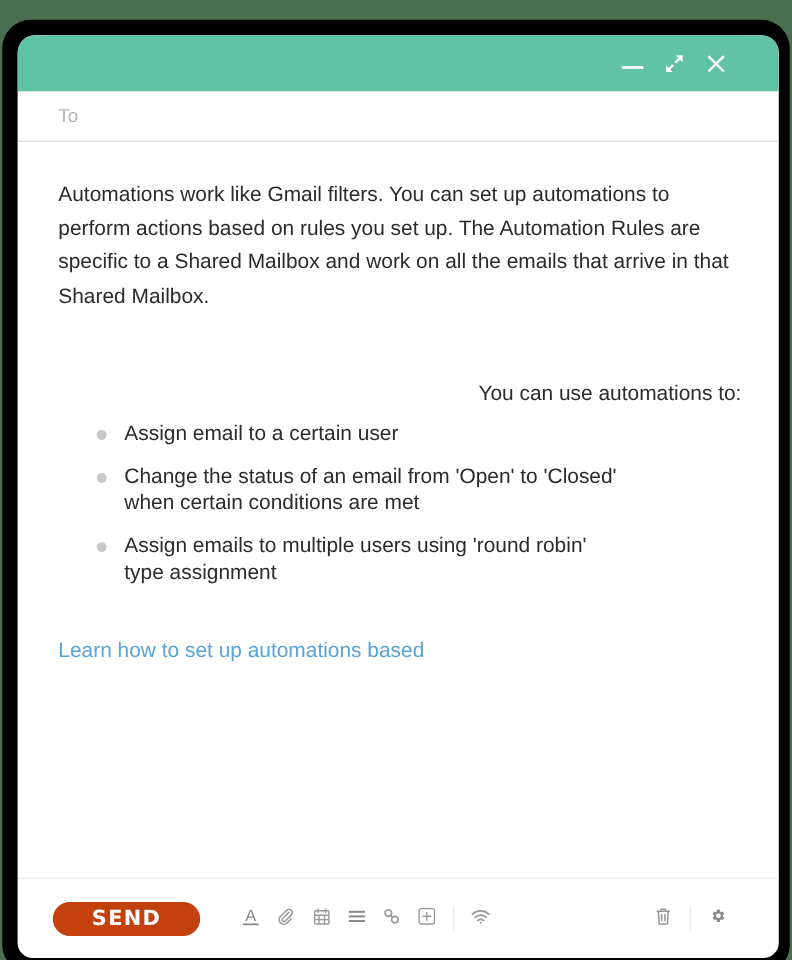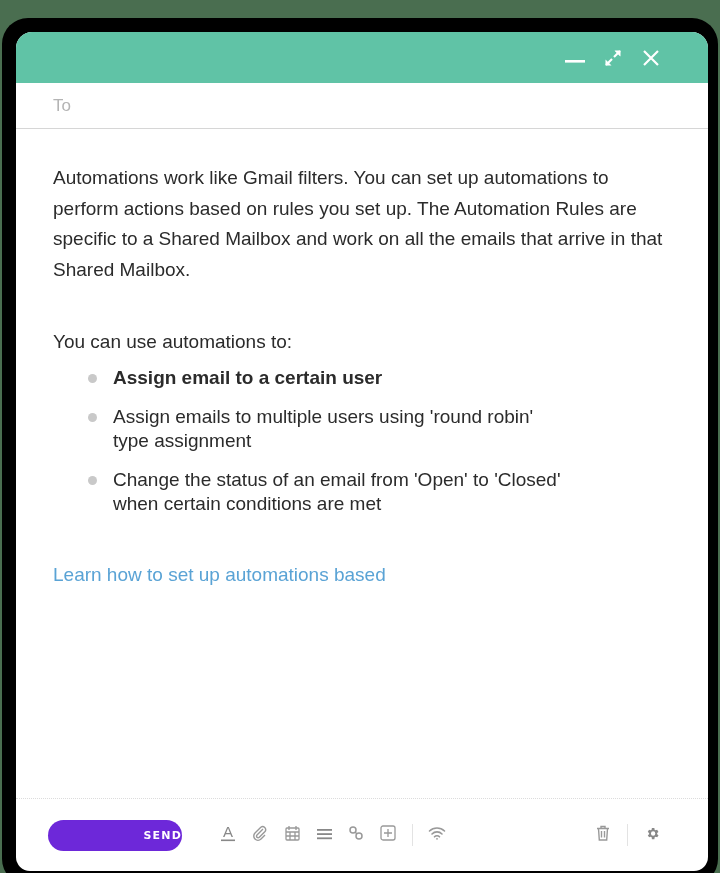--- a/index.html
+++ b/index.html
@@ -55,33 +55,33 @@
     }
     .field input::placeholder { color: #b4b4b4; }
     .body {
       padding: 34px 34px 0 37px;
       color: #2b2b2b;
       font-size: 19px;
       line-height: 30.5px;
       height: 623px;
     }
     .body p { margin: 0; }
-    .body .p2 { margin-top: 42px; }
+    .body .p2 { margin-top: 59px; text-align: right; }
     .body ul {
       list-style: none;
       margin-top: 8px;
       padding-left: 36px;
     }
     .body li {
       position: relative;
       padding-left: 24px;
       line-height: 24px;
       margin-top: 15px;
     }
-    .body li:first-child { margin-top: 0; font-weight: bold; }
+    .body li:first-child { margin-top: 0; }
     .body li .bullet {
       position: absolute;
       left: -1px; top: 8px;
       width: 9px; height: 9px;
       border-radius: 50%;
       background: #c9c9c9;
     }
     .link {
       display: inline-block;
       margin-top: 44px;
@@ -93,30 +93,29 @@
     .footer {
       position: absolute;
       left: 0; right: 0; bottom: 0;
       height: 73px;
       border-top: 1px dotted #dcdcdc;
       display: flex; align-items: center;
     }
     .send-btn {
       margin-left: 32px;
       width: 134px; height: 31px;
-      background: #6d28d9;
+      background: #c2410c;
       color: #fff;
       border: none;
       border-radius: 16px;
       font-family: "DejaVu Sans", sans-serif;
       font-weight: bold;
-      font-size: 11px;
+      font-size: 19px;
       letter-spacing: 1.2px;
       cursor: pointer;
-      text-align: right;
     }
     .tools {
       display: flex; align-items: center;
       margin-left: 30px;
     }
     .tool {
       width: 32px; height: 32px;
       display: flex; align-items: center; justify-content: center;
       cursor: pointer;
     }
@@ -174,27 +173,27 @@
     <div class="body">
       <p>Automations work like Gmail filters. You can set up automations to perform actions based on rules you set up. The Automation Rules are specific to a Shared Mailbox and work on all the emails that arrive in that Shared Mailbox.</p>
       <p class="p2">You can use automations to:</p>
       <ul>
         <li>
           <span class="bullet"></span>
           <span>Assign email to a certain user</span>
         </li>
         <li>
           <span class="bullet"></span>
-          <span>Assign emails to multiple users using 'round robin'</span><br>
-          <span>type assignment</span>
+          <span>Change the status of an email from 'Open' to 'Closed'</span><br>
+          <span>when certain conditions are met</span>
         </li>
         <li>
           <span class="bullet"></span>
-          <span>Change the status of an email from 'Open' to 'Closed'</span><br>
-          <span>when certain conditions are met</span>
+          <span>Assign emails to multiple users using 'round robin'</span><br>
+          <span>type assignment</span>
         </li>
       </ul>
       <a class="link">Learn how to set up automations based</a>
     </div>
 
     <div class="footer">
       <button class="send-btn">SEND</button>
 
       <div class="tools">
         <div class="tool">

